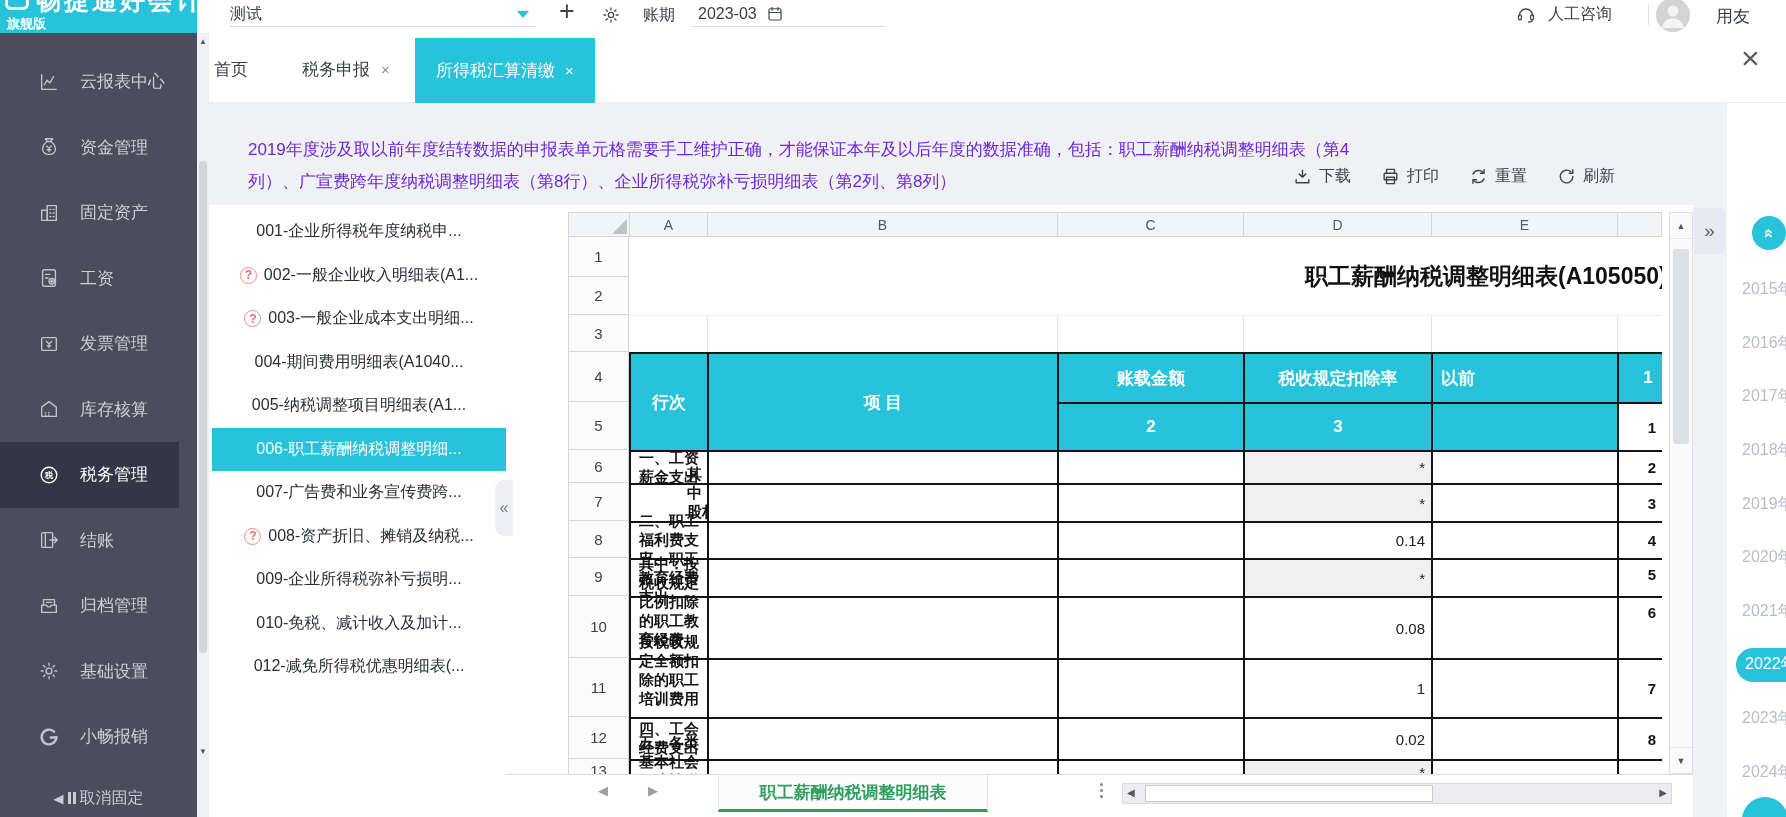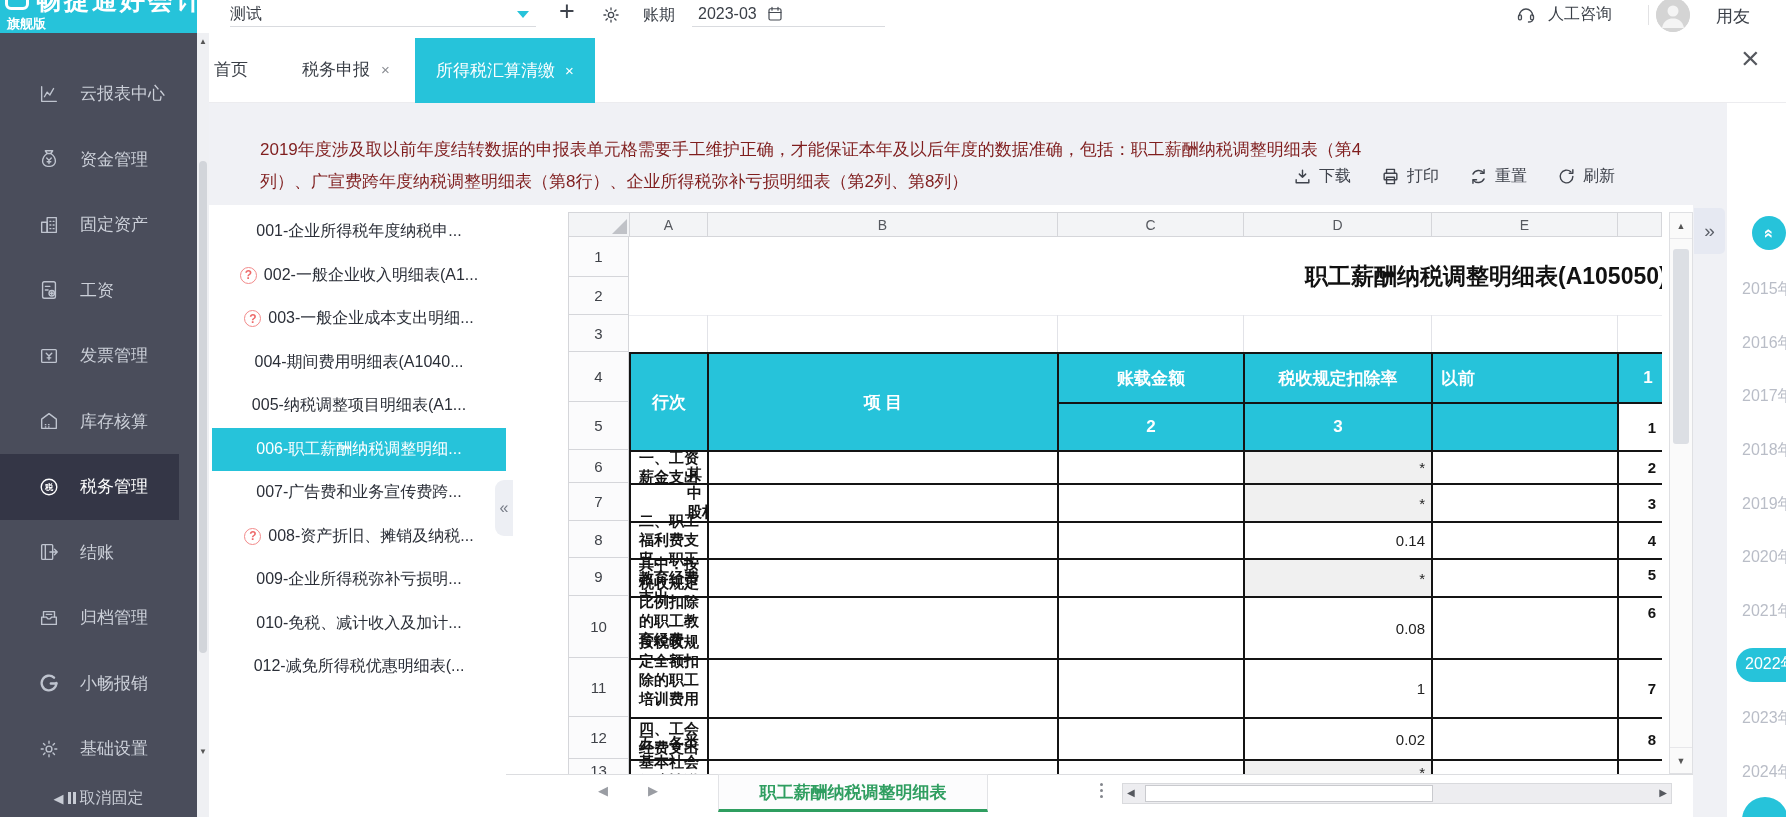--- a/index.html
+++ b/index.html
@@ -5,21 +5,21 @@
   * { margin:0; padding:0; box-sizing:border-box; }
   body { font-family:"Liberation Sans","DejaVu Sans",sans-serif; background:#888; }
   .app { position:relative; width:1786px; height:817px; background:#fff; overflow:hidden; font-size:15px; color:#333; }
 
   
   .sidebar { position:absolute; left:0; top:0; width:197px; height:817px; background:#4a4d5b; }
   .logo-block { position:absolute; left:0; top:0; width:197px; height:33px; background:#26c3da; overflow:hidden; }
   .logo-text { position:absolute; left:36px; top:-16px; color:#fff; font-size:25px; font-weight:bold; letter-spacing:3px; white-space:nowrap; }
   .logo-mark { position:absolute; left:5px; top:-14px; width:24px; height:24px; border:3px solid #fff; border-radius:6px; }
   .edition { position:absolute; left:7px; top:15px; color:#fff; font-size:13px; font-weight:bold; }
-  .nav { position:absolute; left:0; top:33px; width:179px; height:784px; padding-top:28px; overflow:hidden; }
+  .nav { position:absolute; left:0; top:33px; width:179px; height:784px; padding-top:16px; overflow:hidden; }
   .nav-item { height:65.5px; display:flex; align-items:center; padding-left:38px; gap:20px; color:#ccd0d9; font-size:17px; cursor:pointer; }
   .nav-item.selected { background:#343646; color:#fff; }
   .nav-item svg { flex:none; }
   .unpin { position:absolute; z-index:3; left:0; bottom:0; width:197px; height:38px; background:#4a4d5b; display:flex; align-items:center; justify-content:center; gap:4px; color:#c7cbd4; font-size:16px; cursor:pointer; }
   .unpin .bars { display:flex; gap:2px; }
   .unpin .bars i { width:3px; height:12px; background:#c7cbd4; display:block; }
   .side-scroll { position:absolute; left:197px; top:33px; width:12px; height:784px; background:#eff0f3; }
   .ss-up { position:absolute; top:4px; left:0; width:12px; text-align:center; font-size:8px; color:#555; cursor:pointer; }
   .ss-thumb { position:absolute; top:128px; left:2px; width:8px; height:492px; background:#d2d5da; border-radius:4px; cursor:pointer; }
   .ss-down { position:absolute; top:714px; left:0; width:12px; text-align:center; font-size:8px; color:#555; cursor:pointer; }
@@ -45,21 +45,21 @@
   .tab-home { position:absolute; left:214px; top:58px; font-size:17px; color:#3a3f47; cursor:pointer; }
   .tab-plain { position:absolute; left:302px; top:58px; display:flex; gap:11px; align-items:center; font-size:17px; color:#3a3f47; cursor:pointer; }
   .tab-x { font-size:15px; color:#8a8d93; cursor:pointer; }
   .tab-active { position:absolute; left:415px; top:38px; width:180px; height:65px; background:#26c3da; color:#fff; display:flex; align-items:center; justify-content:center; gap:10px; font-size:17px; cursor:pointer; }
   .tab-active .tab-x { color:#fff; }
   .close-all { position:absolute; left:1741px; top:40px; font-size:32px; font-weight:300; color:#55585e; cursor:pointer; }
 
   
   .content-bg { position:absolute; left:209px; top:103px; width:1577px; height:714px; background:#f0f1f5; }
   .work-panel { position:absolute; left:209px; top:205px; width:1484px; height:612px; background:#fff; }
-  .notice-line { position:absolute; font-size:17px; color:#7f1d1d; white-space:nowrap;margin-left:12px; }
+  .notice-line { position:absolute; font-size:17px; color:#6d28d9; white-space:nowrap; }
   .notice-1 { left:248px; top:138px; }
   .notice-2 { left:248px; top:170px; }
   .toolbar { position:absolute; left:1293px; top:166px; display:flex; gap:30px; }
   .tool { display:flex; align-items:center; gap:7px; font-size:16px; color:#3f434c; cursor:pointer; white-space:nowrap; }
 
   
   .form-list { position:absolute; left:212px; top:210px; width:294px; }
   .form-item { height:43.5px; display:flex; align-items:center; justify-content:center; gap:7px; font-size:16px; color:#2b2f38; white-space:nowrap; cursor:pointer; }
   .form-item.selected { background:#26c3da; color:#fff; }
   .help-badge { flex:none; width:17px; height:17px; border:1.5px solid #f28a8a; color:#ee6a6a; border-radius:50%; font-size:12px; font-weight:bold; display:flex; align-items:center; justify-content:center; background:#fff; }
@@ -194,32 +194,32 @@
       </div>
       <div class="nav-item">
         <svg width="22" height="22" viewBox="0 0 24 24" fill="none" stroke="#bfc4cf" stroke-width="1.5" stroke-linecap="round" stroke-linejoin="round">
             <path d="M6 11V5h12v6"></path>
             <path d="M9 8h6"></path>
             <path d="M4 11h5l2 2h2l2-2h5v8H4z"></path>
           </svg>
         <span>归档管理</span>
       </div>
       <div class="nav-item">
+        <svg width="22" height="22" viewBox="0 0 24 24" fill="none" stroke="#bfc4cf" stroke-width="1.5" stroke-linecap="round">
+            <circle cx="12" cy="12" r="3.2"></circle>
+            <path d="M12 3.5v2.2M12 18.3v2.2M3.5 12h2.2M18.3 12h2.2M6 6l1.6 1.6M16.4 16.4L18 18M18 6l-1.6 1.6M7.6 16.4L6 18"></path>
+          </svg>
+        <span>基础设置</span>
+      </div>
+      <div class="nav-item">
         <svg width="22" height="22" viewBox="0 0 24 24" fill="none" stroke="#bfc4cf" stroke-width="2.6" stroke-linecap="round">
             <path d="M20 12a8 8 0 1 1-2.5-5.8"></path>
             <path d="M14 12.5h6"></path>
           </svg>
         <span>小畅报销</span>
-      </div>
-      <div class="nav-item">
-        <svg width="22" height="22" viewBox="0 0 24 24" fill="none" stroke="#bfc4cf" stroke-width="1.5" stroke-linecap="round">
-            <circle cx="12" cy="12" r="3.2"></circle>
-            <path d="M12 3.5v2.2M12 18.3v2.2M3.5 12h2.2M18.3 12h2.2M6 6l1.6 1.6M16.4 16.4L18 18M18 6l-1.6 1.6M7.6 16.4L6 18"></path>
-          </svg>
-        <span>基础设置</span>
       </div>
       <div class="nav-item">
         <svg width="22" height="22" viewBox="0 0 24 24" fill="none" stroke="#bfc4cf" stroke-width="1.5" stroke-linecap="round">
             <rect x="4" y="5" width="16" height="14" rx="2"></rect>
             <path d="M7 9h2M11 9h2M15 9h2"></path>
           </svg>
         <span>新手引导</span>
       </div>
     </div>
     <div class="unpin">

